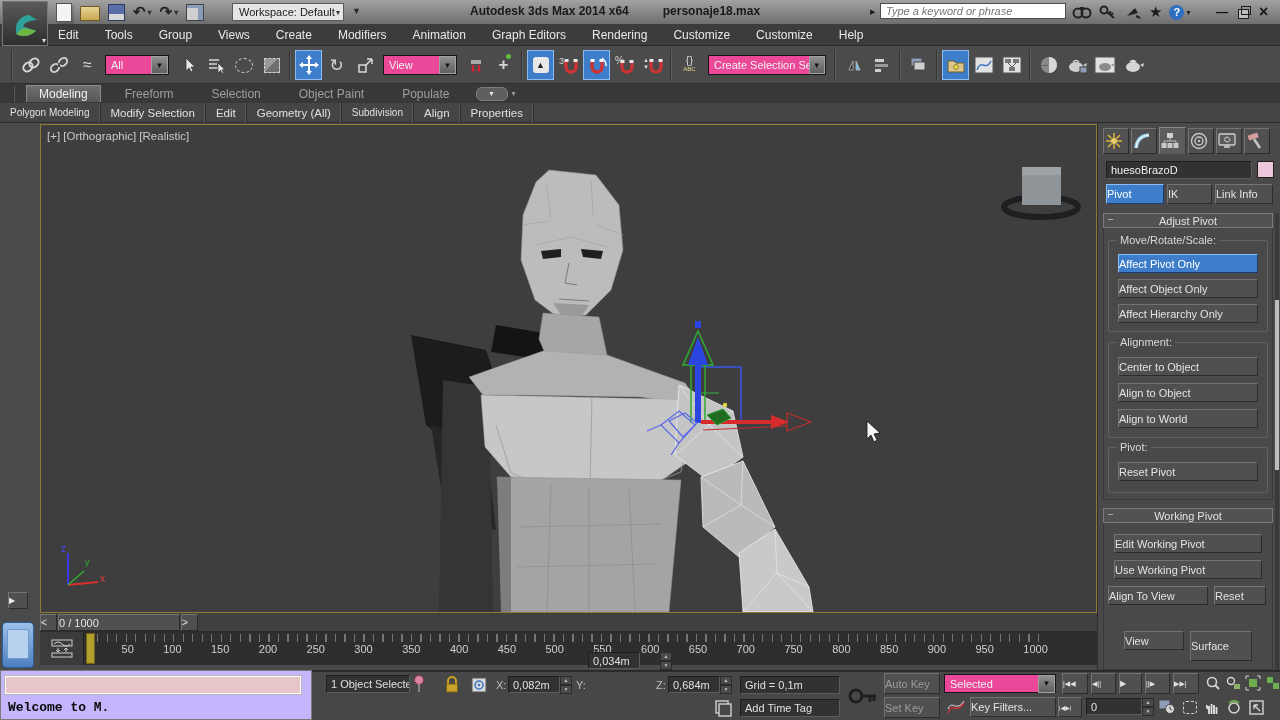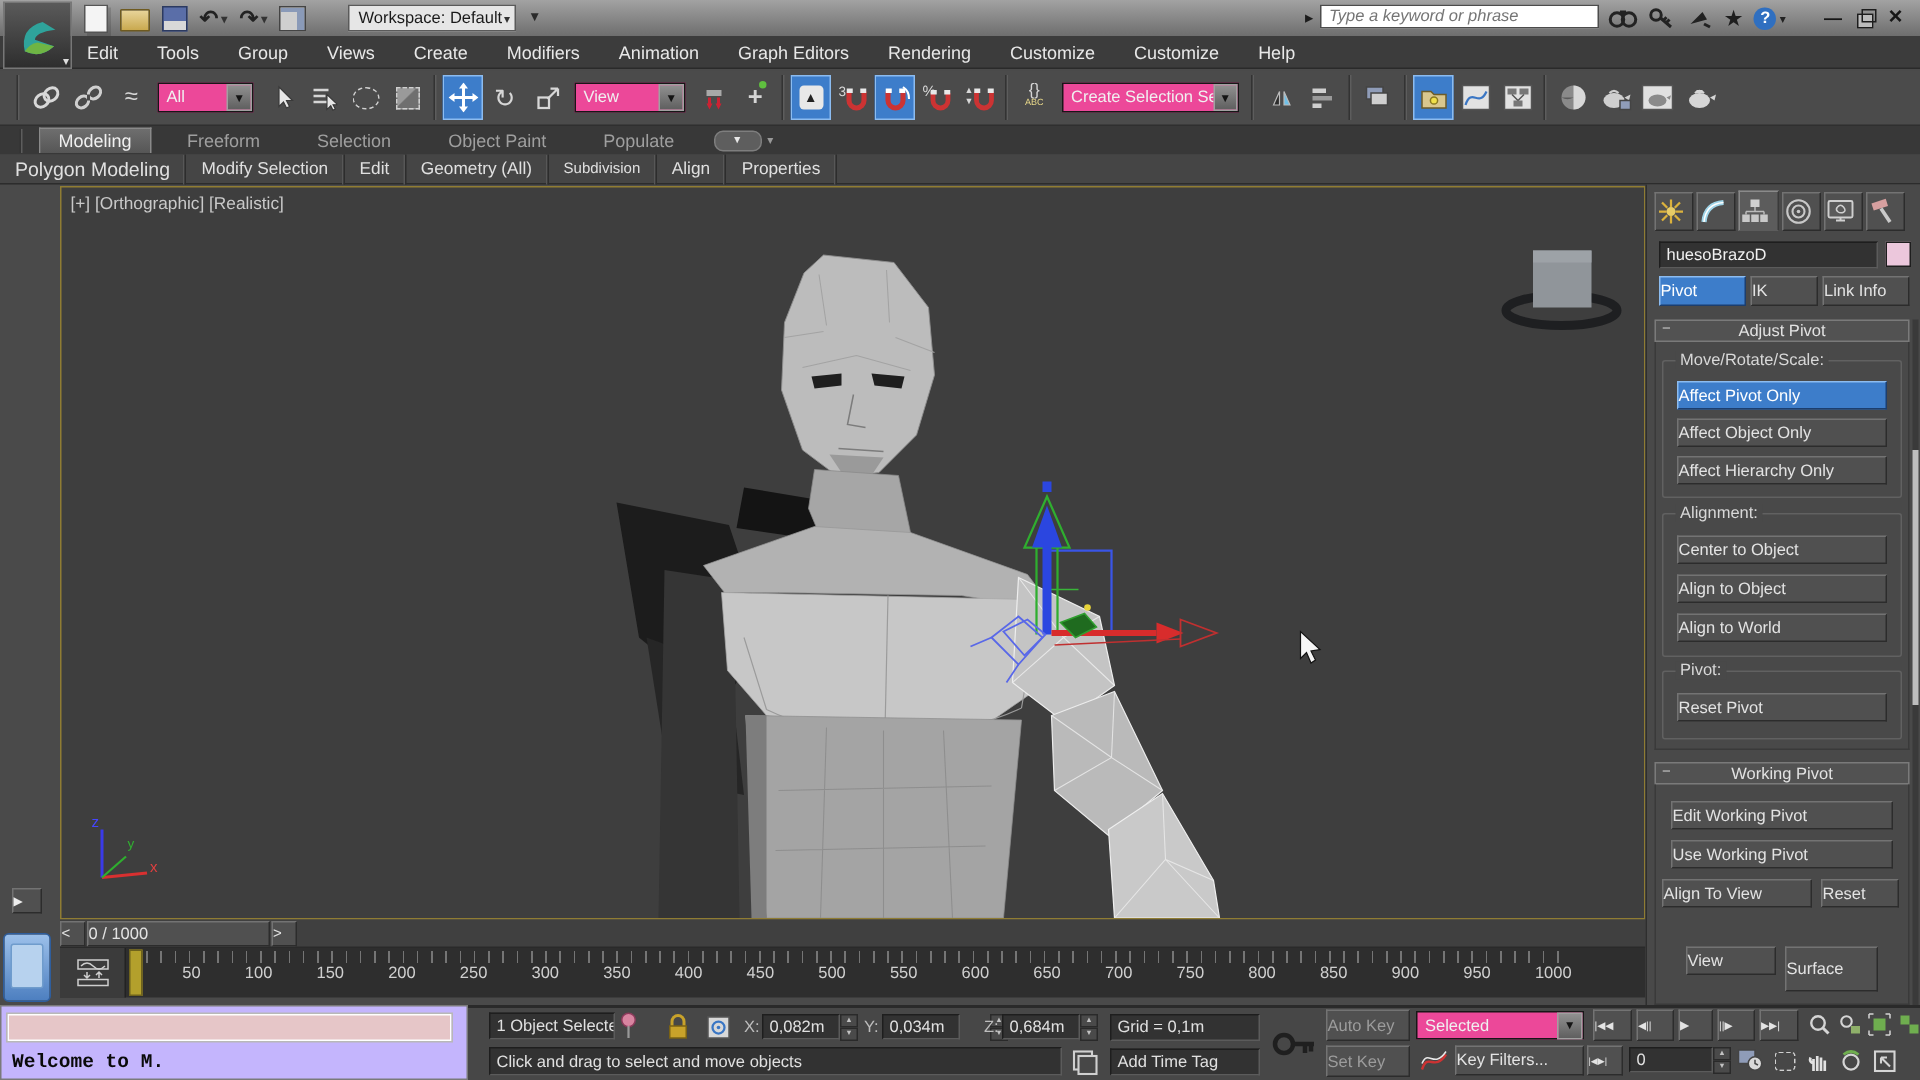--- a/index.html
+++ b/index.html
@@ -56,20 +56,24 @@
       </span>
     <span style="display:inline-block;width:16px;height:15px;background:#cfcfcf;border:1px solid #444;box-shadow:inset -5px 3px 0 #8a9ab8;"></span>
   </div>
 
   <div class="ab row" style="left:232px;top:3px;width:112px;height:18px;background:#e6e6e6;border:1px solid #5a5a5a;color:#1a1a1a;padding:0 3px 0 6px;">
     <span style="font-size:11px;">Workspace: Default</span>
     <span style="margin-left:auto;font-size:8px;color:#333;">▾</span>
   </div>
   <span class="ab" style="left:352px;top:6px;font-size:9px;color:#2a2a2a;">▼</span>
 
+  <div class="ab row" style="left:470px;top:4px;gap:34px;color:#191919;font-weight:bold;font-size:12px;">
+    <span>Autodesk 3ds Max 2014 x64</span>
+    <span>personaje18.max</span>
+  </div>
 
   <span class="ab" style="left:870px;top:5px;color:#1c1c1c;font-size:11px;">▸</span>
   <input class="ab" style="left: 880px; top: 3px; width: 186px; height: 16px; border: 1px solid rgb(76, 76, 76); background: rgb(255, 255, 255); font-style: italic; font-size: 11px; color: rgb(119, 119, 119); padding: 0px 5px; font-family: &quot;Liberation Sans&quot;, sans-serif;" placeholder="Type a keyword or phrase">
 
   <div class="ab row" style="left:1072px;top:2px;height:20px;gap:7px;">
     <svg width="20" height="16">
         <circle cx="6" cy="9" r="4.5" fill="none" stroke="#222" stroke-width="2"></circle>
         <circle cx="14" cy="9" r="4.5" fill="none" stroke="#222" stroke-width="2"></circle>
         <rect x="8" y="3" width="4" height="3" fill="#222"></rect>
       </svg>
@@ -316,21 +320,21 @@
     <span style="color:#9f9f9f;font-size:12px;padding:1px 12px;margin-left:12px;">Freeform</span>
     <span style="color:#9f9f9f;font-size:12px;padding:1px 12px;margin-left:14px;">Selection</span>
     <span style="color:#9f9f9f;font-size:12px;padding:1px 12px;margin-left:14px;">Object Paint</span>
     <span style="color:#9f9f9f;font-size:12px;padding:1px 12px;margin-left:14px;">Populate</span>
     <span class="row" style="margin-left:14px;width:30px;height:12px;background:#5e5e5e;border:1px solid #7e7e7e;border-radius:6px;justify-content:center;">
         <span style="font-size:7px;color:#e8e8e8;">▼</span>
       </span>
     <span style="margin-left:4px;font-size:8px;color:#9a9a9a;">▾</span>
   </div>
   <div class="ab row" style="left:0;top:103px;width:1280px;height:20px;background:#454545;border-bottom:1px solid #2c2c2c;">
-    <span style="padding:0 10px;border-right:1px solid #2d2d2d;box-shadow:inset -1px 0 0 #575757;font-size:13px;color:#e0e0e0;line-height:20px;">Polygon Modeling</span>
+    <span style="padding:0 10px;border-right:1px solid #2d2d2d;box-shadow:inset -1px 0 0 #575757;font-size:10px;color:#e0e0e0;line-height:20px;">Polygon Modeling</span>
     <span style="padding:0 10px;border-right:1px solid #2d2d2d;box-shadow:inset -1px 0 0 #575757;font-size:11.5px;color:#e0e0e0;line-height:20px;">Modify Selection</span>
     <span style="padding:0 10px;border-right:1px solid #2d2d2d;box-shadow:inset -1px 0 0 #575757;font-size:11.5px;color:#e0e0e0;line-height:20px;">Edit</span>
     <span style="padding:0 10px;border-right:1px solid #2d2d2d;box-shadow:inset -1px 0 0 #575757;font-size:11.5px;color:#e0e0e0;line-height:20px;">Geometry (All)</span>
     <span style="padding:0 10px;border-right:1px solid #2d2d2d;box-shadow:inset -1px 0 0 #575757;font-size:10px;color:#e0e0e0;line-height:20px;">Subdivision</span>
     <span style="padding:0 10px;border-right:1px solid #2d2d2d;box-shadow:inset -1px 0 0 #575757;font-size:11.5px;color:#e0e0e0;line-height:20px;">Align</span>
     <span style="padding:0 10px;border-right:1px solid #2d2d2d;box-shadow:inset -1px 0 0 #575757;font-size:11.5px;color:#e0e0e0;line-height:20px;">Properties</span>
   </div>
 
   <div class="ab" style="left:40px;top:124px;width:1057px;height:489px;background:#3e3e3e;border:1px solid #8f7c33;overflow:hidden;">
     <svg width="1055" height="487" style="position:absolute;left:0;top:0;">
@@ -608,21 +612,21 @@
   <div class="ab row" style="left:508px;top:676px;">
     <div class="inset" style="width:52px;height:17px;">
         <span>0,082m</span>
       </div>
     <div class="spncol">
         <span>▲</span>
         <span>▼</span>
       </div>
   </div>
   <span class="ab" style="left:576px;top:679px;color:#bdbdbd;">Y:</span>
-  <div class="ab row" style="left:588px;top:676px;gap:20px;">
+  <div class="ab row" style="left:588px;top:652px;gap:20px;">
     <div class="inset" style="width:52px;height:17px;">
         <span>0,034m</span>
       </div>
     <div class="spncol">
         <span>▲</span>
         <span>▼</span>
       </div>
   </div>
   <span class="ab" style="left:656px;top:679px;color:#bdbdbd;">Z:</span>
   <div class="ab row" style="left:668px;top:676px;">
@@ -631,23 +635,20 @@
       </div>
     <div class="spncol">
         <span>▲</span>
         <span>▼</span>
       </div>
   </div>
   <div class="ab inset" style="left:740px;top:676px;width:100px;height:18px;">
       <span>Grid = 0,1m</span>
     </div>
 
-  <div class="ab inset" style="left:326px;top:698px;width:382px;height:19px;white-space:nowrap;overflow:hidden;">
-      <span>Click and drag to select and move objects</span>
-    </div>
   <svg class="ab" width="18" height="18" style="left:714px;top:699px;">
       <rect x="2" y="2" width="12" height="12" fill="none" stroke="#d0d0d0" stroke-width="1.4"></rect>
       <rect x="5" y="5" width="12" height="12" fill="#474747" stroke="#d0d0d0" stroke-width="1.4"></rect>
     </svg>
   <div class="ab inset" style="left:740px;top:699px;width:100px;height:18px;">
       <span>Add Time Tag</span>
     </div>
 
   <svg class="ab" width="30" height="36" style="left:848px;top:678px;">
       <circle cx="8" cy="18" r="6" fill="none" stroke="#1f1f1f" stroke-width="3"></circle>

